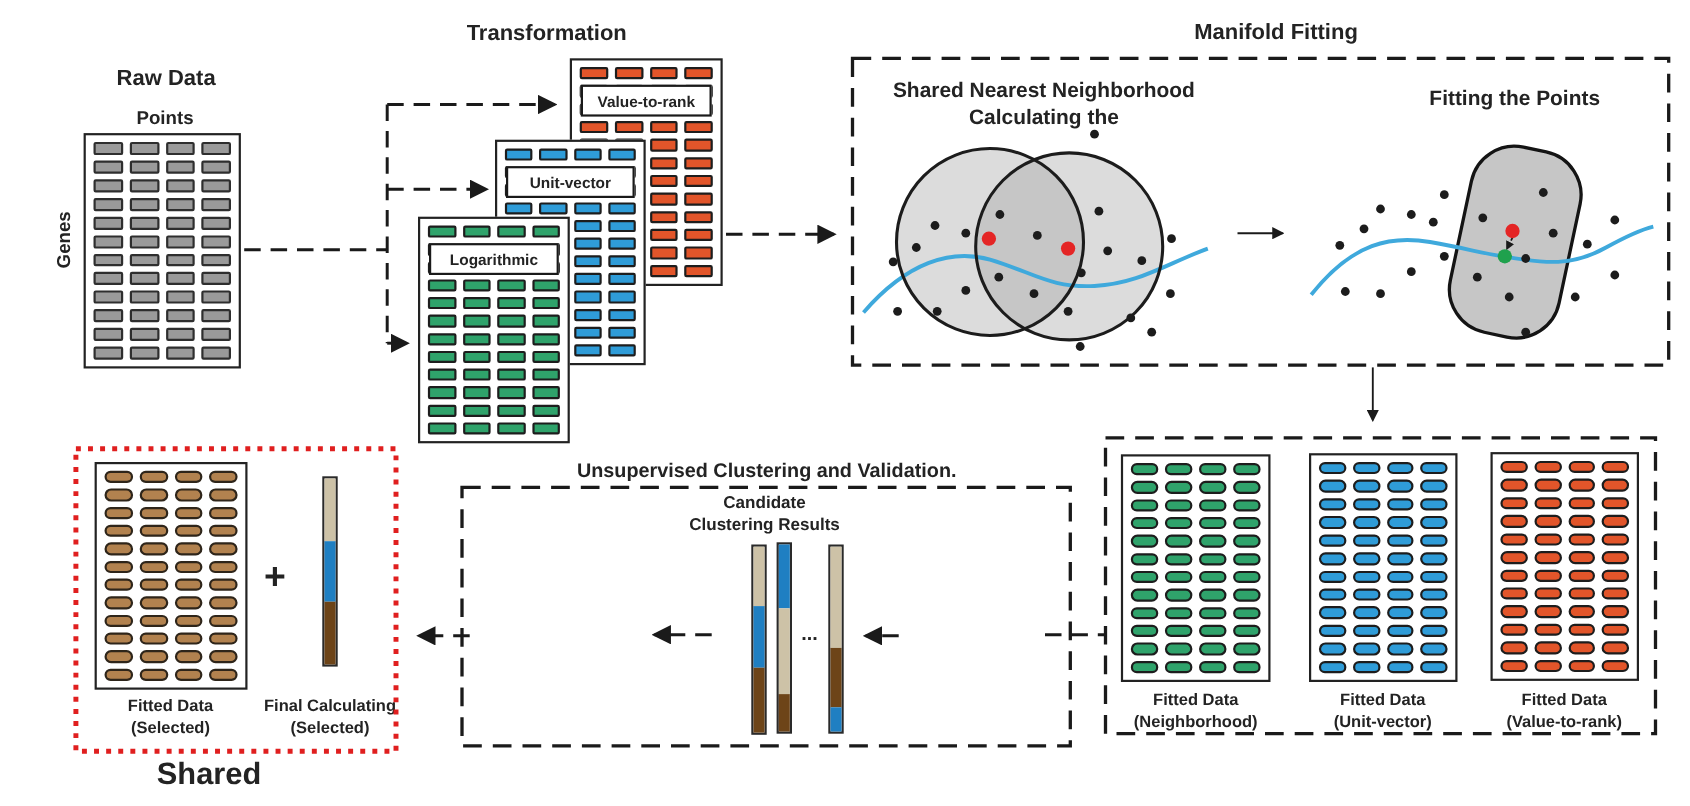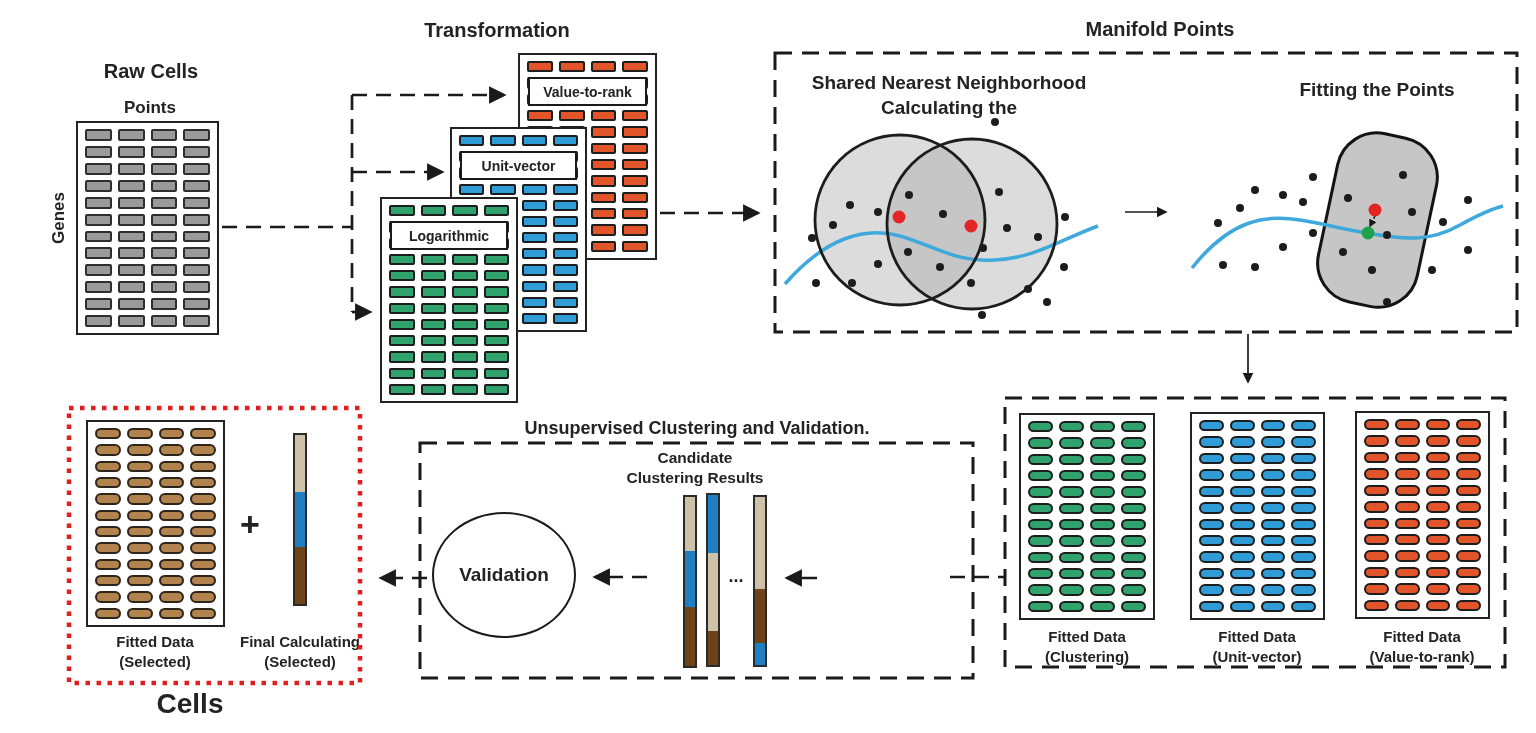--- a/index.html
+++ b/index.html
@@ -21,21 +21,21 @@
           font-weight:bold;line-height:1.25;}
   svg{display:block;}
   #overlay{position:absolute;left:0;top:0;z-index:40;pointer-events:none;}
   .cap2{line-height:1.32;}
 </style>
 </head>
 <body>
 
 <div id="stage">
 
-  <div class="abs ttl ctr" style="left:151px;top:60px;font-size:20px;">Raw Cells</div>
+  <div class="abs ttl ctr" style="left:151px;top:60px;font-size:20px;">Raw Data</div>
   <div class="abs ttl ctr" style="left:150px;top:98px;font-size:17px;">Points</div>
   <div class="abs ttl" style="left:14px;top:208px;width:90px;font-size:17px;text-align:center;transform:rotate(-90deg);">Genes</div>
   <div class="abs matrix" style="left:76px;top:121px;width:143px;height:214px;">
     <div class="matrix-grid" style="grid-template-columns: repeat(4, 1fr); grid-template-rows: repeat(12, 1fr);">
         <div style="background: rgb(154, 154, 154); border: 2px solid rgb(46, 46, 46); border-radius: 2px;"></div>
         <div style="background: rgb(154, 154, 154); border: 2px solid rgb(46, 46, 46); border-radius: 2px;"></div>
         <div style="background: rgb(154, 154, 154); border: 2px solid rgb(46, 46, 46); border-radius: 2px;"></div>
         <div style="background: rgb(154, 154, 154); border: 2px solid rgb(46, 46, 46); border-radius: 2px;"></div>
         <div style="background: rgb(154, 154, 154); border: 2px solid rgb(46, 46, 46); border-radius: 2px;"></div>
         <div style="background: rgb(154, 154, 154); border: 2px solid rgb(46, 46, 46); border-radius: 2px;"></div>
@@ -239,21 +239,21 @@
         <div style="background: rgb(47, 156, 216); border: 2px solid rgb(29, 29, 29); border-radius: 2px;"></div>
         <div style="background: rgb(47, 156, 216); border: 2px solid rgb(29, 29, 29); border-radius: 2px;"></div>
         <div style="background: rgb(47, 156, 216); border: 2px solid rgb(29, 29, 29); border-radius: 2px;"></div>
         <div style="background: rgb(47, 156, 216); border: 2px solid rgb(29, 29, 29); border-radius: 2px;"></div>
         <div style="background: rgb(47, 156, 216); border: 2px solid rgb(29, 29, 29); border-radius: 2px;"></div>
         <div style="background: rgb(47, 156, 216); border: 2px solid rgb(29, 29, 29); border-radius: 2px;"></div>
       </div>
     <div class="tlabel">Unit-vector</div>
   </div>
 
-  <div class="abs ttl ctr" style="left:1160px;top:18px;font-size:20px;">Manifold Points</div>
+  <div class="abs ttl ctr" style="left:1160px;top:18px;font-size:20px;">Manifold Fitting</div>
   <div class="abs ttl ctr cap2" style="left:949px;top:70px;font-size:19px;">
     <span style="display:block">Shared Nearest Neighborhood</span>
     <span style="display:block">Calculating the</span>
   </div>
   <div class="abs ttl ctr" style="left:1377px;top:79px;font-size:19px;">Fitting the Points</div>
 
   <div class="abs matrix" style="left:1019px;top:413px;width:136px;height:207px;">
     <div class="matrix-grid" style="grid-template-columns: repeat(4, 1fr); grid-template-rows: repeat(12, 1fr);">
         <div style="background: rgb(47, 163, 107); border: 2px solid rgb(29, 29, 29); border-radius: 7px;"></div>
         <div style="background: rgb(47, 163, 107); border: 2px solid rgb(29, 29, 29); border-radius: 7px;"></div>
@@ -404,40 +404,37 @@
         <div style="background: rgb(226, 85, 42); border: 2px solid rgb(29, 29, 29); border-radius: 7px;"></div>
         <div style="background: rgb(226, 85, 42); border: 2px solid rgb(29, 29, 29); border-radius: 7px;"></div>
         <div style="background: rgb(226, 85, 42); border: 2px solid rgb(29, 29, 29); border-radius: 7px;"></div>
         <div style="background: rgb(226, 85, 42); border: 2px solid rgb(29, 29, 29); border-radius: 7px;"></div>
         <div style="background: rgb(226, 85, 42); border: 2px solid rgb(29, 29, 29); border-radius: 7px;"></div>
         <div style="background: rgb(226, 85, 42); border: 2px solid rgb(29, 29, 29); border-radius: 7px;"></div>
       </div>
   </div>
   <div class="abs ttl ctr cap2" style="left:1087px;top:627px;font-size:15px;">
     <span style="display:block">Fitted Data</span>
-    <span style="display:block">(Clustering)</span>
+    <span style="display:block">(Neighborhood)</span>
   </div>
   <div class="abs ttl ctr cap2" style="left:1257px;top:627px;font-size:15px;">
     <span style="display:block">Fitted Data</span>
     <span style="display:block">(Unit-vector)</span>
   </div>
   <div class="abs ttl ctr cap2" style="left:1422px;top:627px;font-size:15px;">
     <span style="display:block">Fitted Data</span>
     <span style="display:block">(Value-to-rank)</span>
   </div>
 
   <div class="abs ttl ctr" style="left:697px;top:418px;font-size:18px;">Unsupervised Clustering and Validation.</div>
   <div class="abs ttl ctr cap2" style="left:695px;top:448px;font-size:15.5px;">
     <span style="display:block">Candidate</span>
     <span style="display:block">Clustering Results</span>
   </div>
 
-  <div class="abs circle" style="left:432px;top:512px;width:144px;height:126px;font-size:19px;">
-    <span>Validation</span>
-  </div>
 
   <div class="abs bar" style="left:683px;top:495px;width:14px;height:173px;">
       <div style="flex: 0.32 1 0%; background: rgb(205, 194, 167);"></div>
       <div style="flex: 0.33 1 0%; background: rgb(31, 127, 194);"></div>
       <div style="flex: 0.35 1 0%; background: rgb(109, 68, 24);"></div>
     </div>
   <div class="abs bar" style="left:706px;top:493px;width:14px;height:174px;">
       <div style="flex: 0.34 1 0%; background: rgb(31, 127, 194);"></div>
       <div style="flex: 0.46 1 0%; background: rgb(205, 194, 167);"></div>
       <div style="flex: 0.2 1 0%; background: rgb(109, 68, 24);"></div>
@@ -509,21 +506,21 @@
       <div style="flex: 0.34 1 0%; background: rgb(109, 68, 24);"></div>
     </div>
   <div class="abs ttl ctr cap2" style="left:155px;top:632px;font-size:15px;">
     <span style="display:block">Fitted Data</span>
     <span style="display:block">(Selected)</span>
   </div>
   <div class="abs ttl ctr cap2" style="left:300px;top:632px;font-size:15px;">
     <span style="display:block">Final Calculating</span>
     <span style="display:block">(Selected)</span>
   </div>
-  <div class="abs ttl ctr" style="left:190px;top:688px;font-size:28px;">Cells</div>
+  <div class="abs ttl ctr" style="left:190px;top:688px;font-size:28px;">Shared</div>
 
   <svg id="overlay" width="1536" height="733" viewBox="0 0 1536 733">
     <defs>
       <marker id="arr" viewBox="0 0 10 10" refX="8.5" refY="5" markerWidth="6.5" markerHeight="6.5" orient="auto-start-reverse">
         <path d="M0,0 L10,5 L0,10 z" fill="#1a1a1a"></path>
       </marker>
       <marker id="arrSmall" viewBox="0 0 10 10" refX="8" refY="5" markerWidth="5" markerHeight="5" orient="auto-start-reverse">
         <path d="M0,0 L10,5 L0,10 z" fill="#1a1a1a"></path>
       </marker>
       <clipPath id="snnClipA">

